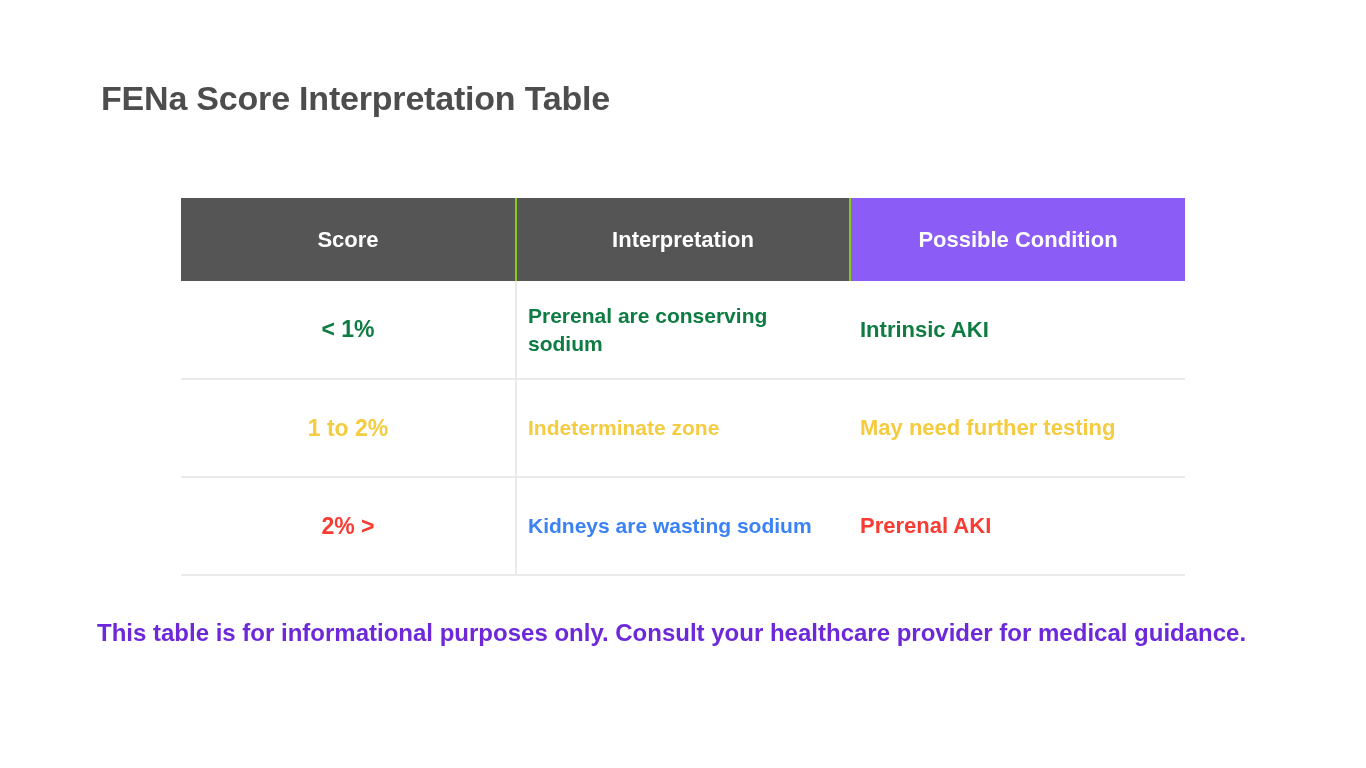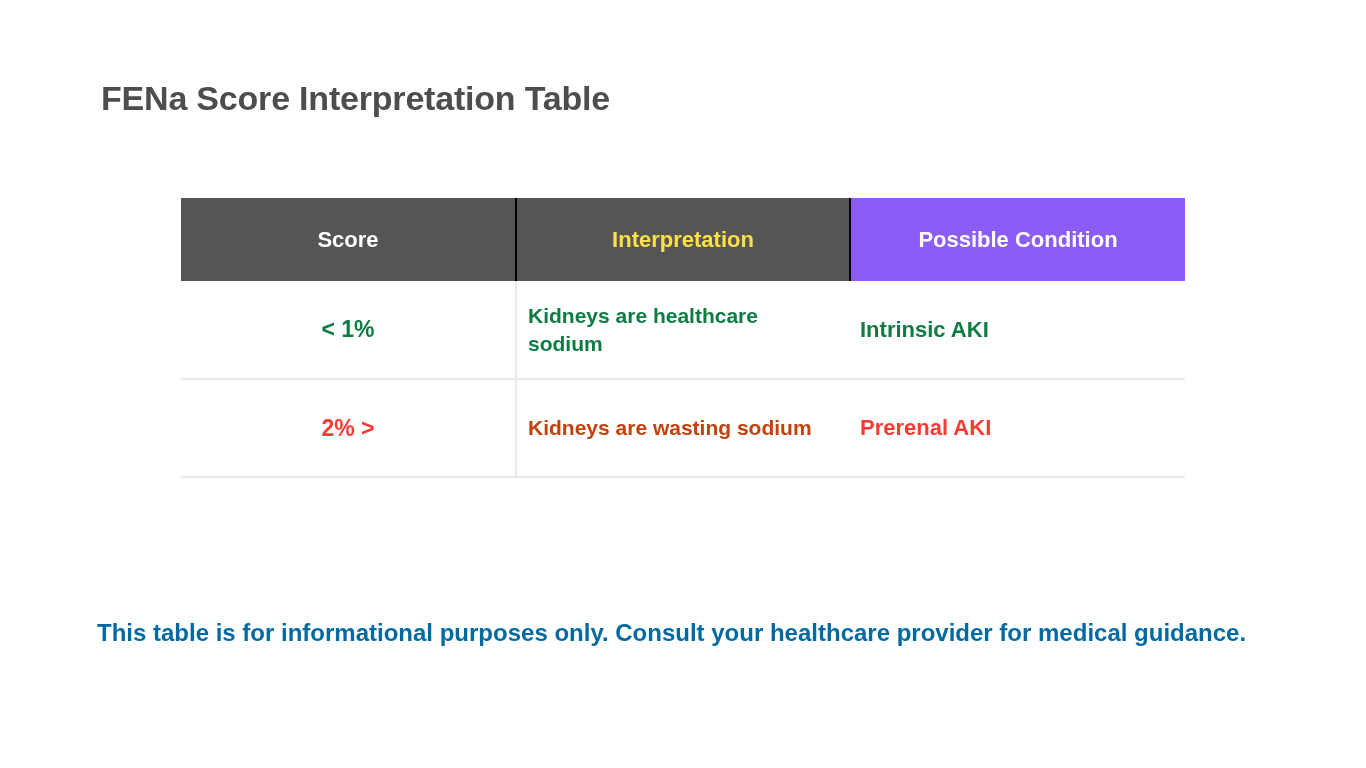--- a/index.html
+++ b/index.html
@@ -53,21 +53,21 @@
   
   #fena-table thead th {
     background: #555555;
     color: #ffffff;
     font-size: 22px;
     font-weight: 700;
     text-align: center;
     vertical-align: middle;
     height: 83px;
     padding: 0 8px;
-    border-right: 2px solid #000000;
+    border-right: 2px solid #84cc16;
   }
   #fena-table thead th:last-child { border-right: none; }
 
   
   #fena-table tbody td {
     height: 98px;
     vertical-align: middle;
     font-size: 21px;
     font-weight: 700;
     line-height: 1.33;
@@ -113,37 +113,42 @@
 
   <table id="fena-table">
     <colgroup>
       <col class="c-score">
       <col class="c-interp">
       <col class="c-cond">
     </colgroup>
     <thead>
       <tr>
         <th style="background: rgb(85, 85, 85); color: rgb(255, 255, 255);">Score</th>
-        <th style="background: rgb(85, 85, 85); color: #fde047;">Interpretation</th>
+        <th style="background: rgb(85, 85, 85); color: #ffffff;">Interpretation</th>
         <th style="background: #8b5cf6; color: rgb(255, 255, 255);">Possible Condition</th>
       </tr>
     </thead>
     <tbody>
 
       <tr>
         <td class="cell-score" style="color: rgb(14, 124, 66); border-bottom-color: rgb(234, 234, 234); border-right-color: rgb(234, 234, 234);">&lt; 1%</td>
-        <td class="cell-interp" style="color: rgb(14, 124, 66); border-bottom-color: rgb(234, 234, 234);">Kidneys are healthcare sodium</td>
+        <td class="cell-interp" style="color: rgb(14, 124, 66); border-bottom-color: rgb(234, 234, 234);">Prerenal are conserving sodium</td>
         <td class="cell-cond" style="color: rgb(14, 124, 66); border-bottom-color: rgb(234, 234, 234);">Intrinsic AKI</td>
       </tr>
 
+      <tr>
+        <td class="cell-score" style="color: rgb(245, 203, 63); border-bottom-color: rgb(234, 234, 234); border-right-color: rgb(234, 234, 234);">1 to 2%</td>
+        <td class="cell-interp" style="color: rgb(245, 203, 63); border-bottom-color: rgb(234, 234, 234);">Indeterminate zone</td>
+        <td class="cell-cond" style="color: rgb(245, 203, 63); border-bottom-color: rgb(234, 234, 234);">May need further testing</td>
+      </tr>
 
       <tr>
         <td class="cell-score" style="color: rgb(249, 59, 51); border-bottom-color: rgb(234, 234, 234); border-right-color: rgb(234, 234, 234);">2% &gt;</td>
-        <td class="cell-interp" style="color: #c2410c; border-bottom-color: rgb(234, 234, 234);">Kidneys are wasting sodium</td>
+        <td class="cell-interp" style="color: #3b82f6; border-bottom-color: rgb(234, 234, 234);">Kidneys are wasting sodium</td>
         <td class="cell-cond" style="color: rgb(249, 59, 51); border-bottom-color: rgb(234, 234, 234);">Prerenal AKI</td>
       </tr>
 
     </tbody>
   </table>
 
-  <p id="disclaimer" style="color: #0369a1;">This table is for informational purposes only. Consult your healthcare provider for medical guidance.</p>
+  <p id="disclaimer" style="color: #6d28d9;">This table is for informational purposes only. Consult your healthcare provider for medical guidance.</p>
 
 </div>
 
 </body></html>

